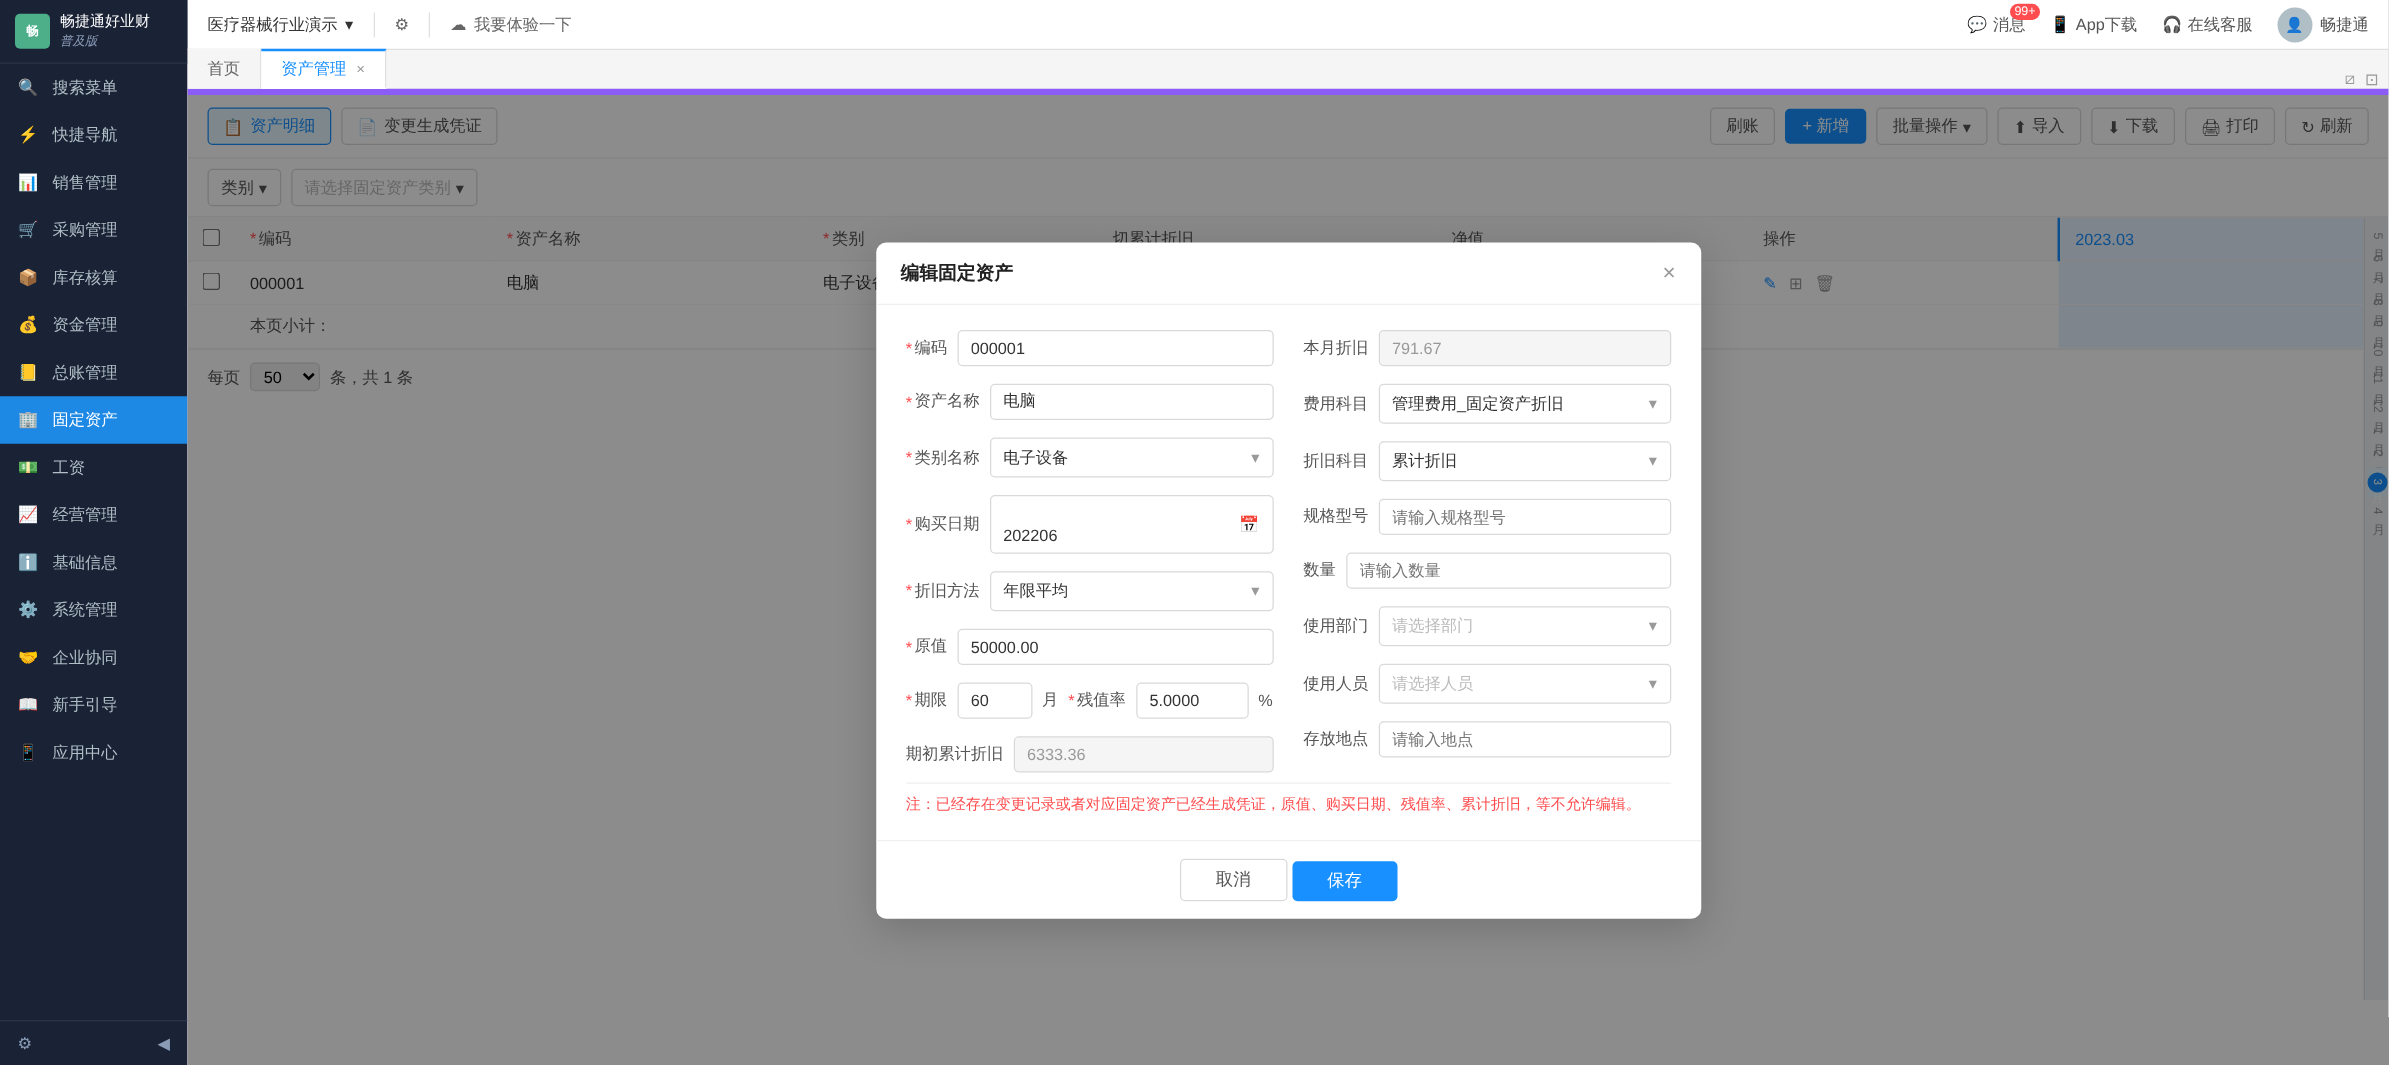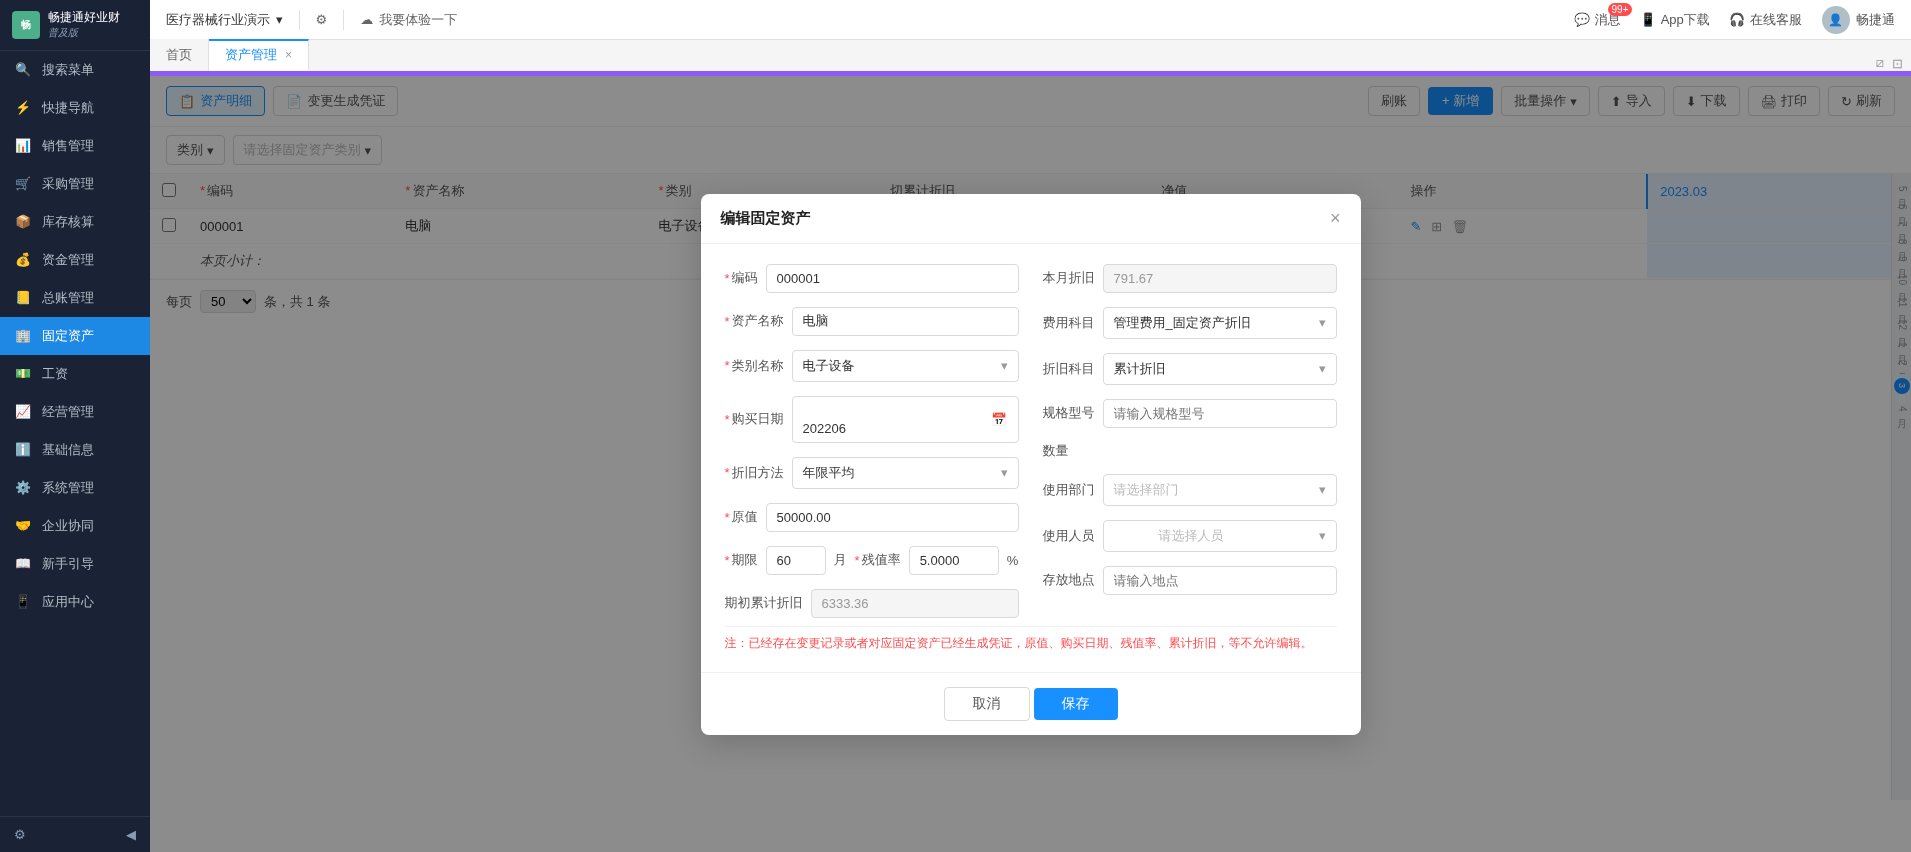--- a/index.html
+++ b/index.html
@@ -89,21 +89,21 @@
     .modal-grid { display: grid; grid-template-columns: 1fr 1fr; gap: 16px 24px; }
     .form-group { display: flex; flex-direction: column; gap: 5px; }
     .form-label { font-size: 13px; color: #555; display: flex; align-items: center; gap: 2px; }
     .form-label .required { color: #ff4d4f; }
     .form-input { border: 1px solid #d9d9d9; border-radius: 4px; padding: 6px 10px; font-size: 13px; color: #333; width: 100%; outline: none; background: #fff; }
     .form-input.disabled { background: #f5f5f5; color: #999; }
     .form-select-wrap { display: flex; align-items: center; border: 1px solid #d9d9d9; border-radius: 4px; padding: 6px 10px; font-size: 13px; color: #333; background: #fff; cursor: pointer; gap: 4px; }
     .form-select-wrap .chevron { margin-left: auto; color: #999; }
     .form-input-unit { color: #555; font-size: 13px; flex-shrink: 0; }
     .modal-note { font-size: 12px; color: #ff4d4f; margin-top: 8px; padding-top: 8px; border-top: 1px solid #f0f0f0; }
-    .modal-footer { display: flex; align-items: center; justify-content: center; gap: 4px; padding: 14px 20px; border-top: 1px solid #f0f0f0; }
+    .modal-footer { display: flex; align-items: flex-end; justify-content: center; gap: 4px; padding: 14px 20px; border-top: 1px solid #f0f0f0; }
     .btn-cancel { background: #fff; border: 1px solid #d9d9d9; border-radius: 4px; padding: 7px 28px; cursor: pointer; font-size: 14px; color: #555; }
     .btn-save { background: #1890ff; color: #fff; border: none; border-radius: 4px; padding: 7px 28px; cursor: pointer; font-size: 14px; }
 
     
     ::-webkit-scrollbar { width: 6px; height: 6px; }
     ::-webkit-scrollbar-thumb { background: #ccc; border-radius: 3px; }
   </style>
 </head>
 <body>
 
@@ -317,21 +317,21 @@
                 <td>
                   <span style="cursor:pointer;color:#1890ff;margin-right:6px;">✎</span>
                   <span style="cursor:pointer;color:#999;margin-right:6px;">⊞</span>
                   <span style="cursor:pointer;color:#999;">🗑</span>
                 </td>
                 <td style="background:#e6f2ff;"></td>
               </tr>
               <tr class="subtotal-row">
                 <td></td>
                 <td colspan="3">
-                  <span style="color:#555;font-style:italic;">本页小计：</span>
+                  <span style="color:#555;">本页小计：</span>
                 </td>
                 <td>6,333.36</td>
                 <td>42,874.97</td>
                 <td></td>
                 <td style="background:#e6f2ff;"></td>
               </tr>
             </tbody>
           </table>
 
           <div class="pagination">
@@ -512,20 +512,21 @@
                     </span>
                     <input class="form-input" style="flex: 1 1 0%;" placeholder="请输入规格型号">
                   </div>
                 </div>
 
                 <div class="form-group">
                   <div style="display:flex;align-items:center;gap:8px;">
                     <span class="form-label">
                       <span>数量</span>
                     </span>
+                    <input class="form-input" style="flex: 1 1 0%;" placeholder="请输入数量">
                   </div>
                 </div>
 
                 <div class="form-group">
                   <div style="display:flex;align-items:center;gap:8px;">
                     <span class="form-label">
                       <span>使用部门</span>
                     </span>
                     <div class="form-select-wrap" style="flex:1;">
                       <span style="color:#bbb;">请选择部门</span>
@@ -533,21 +534,21 @@
                     </div>
                   </div>
                 </div>
 
                 <div class="form-group">
                   <div style="display:flex;align-items:center;gap:8px;">
                     <span class="form-label">
                       <span>使用人员</span>
                     </span>
                     <div class="form-select-wrap" style="flex:1;">
-                      <span style="color:#bbb;margin-left:45px;">请选择人员</span>
+                      <span style="color:#bbb;">请选择人员</span>
                       <span class="chevron">▾</span>
                     </div>
                   </div>
                 </div>
 
                 <div class="form-group">
                   <div style="display:flex;align-items:center;gap:8px;">
                     <span class="form-label">
                       <span>存放地点</span>
                     </span>

